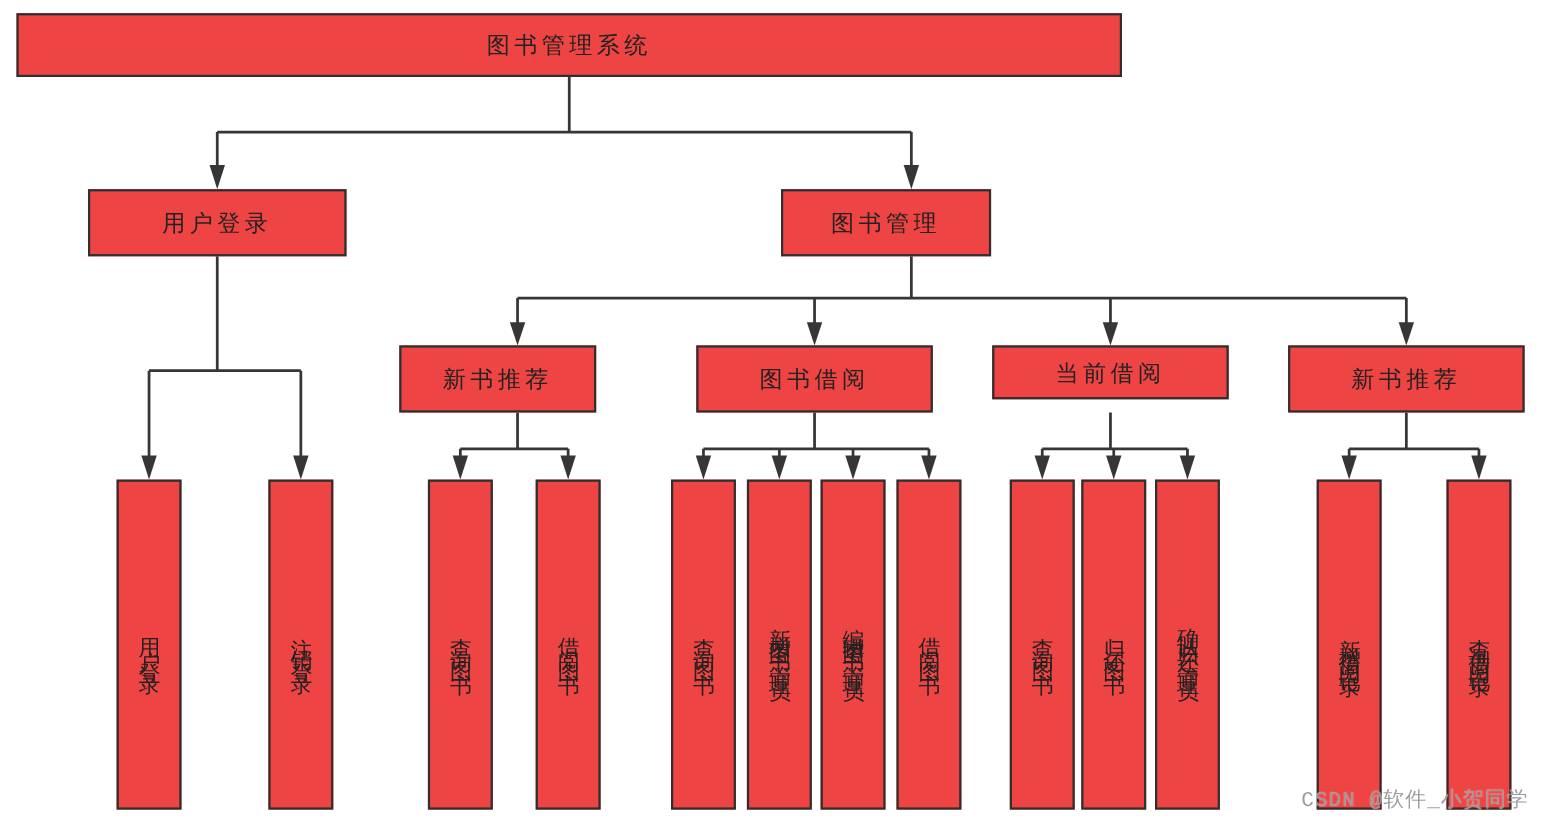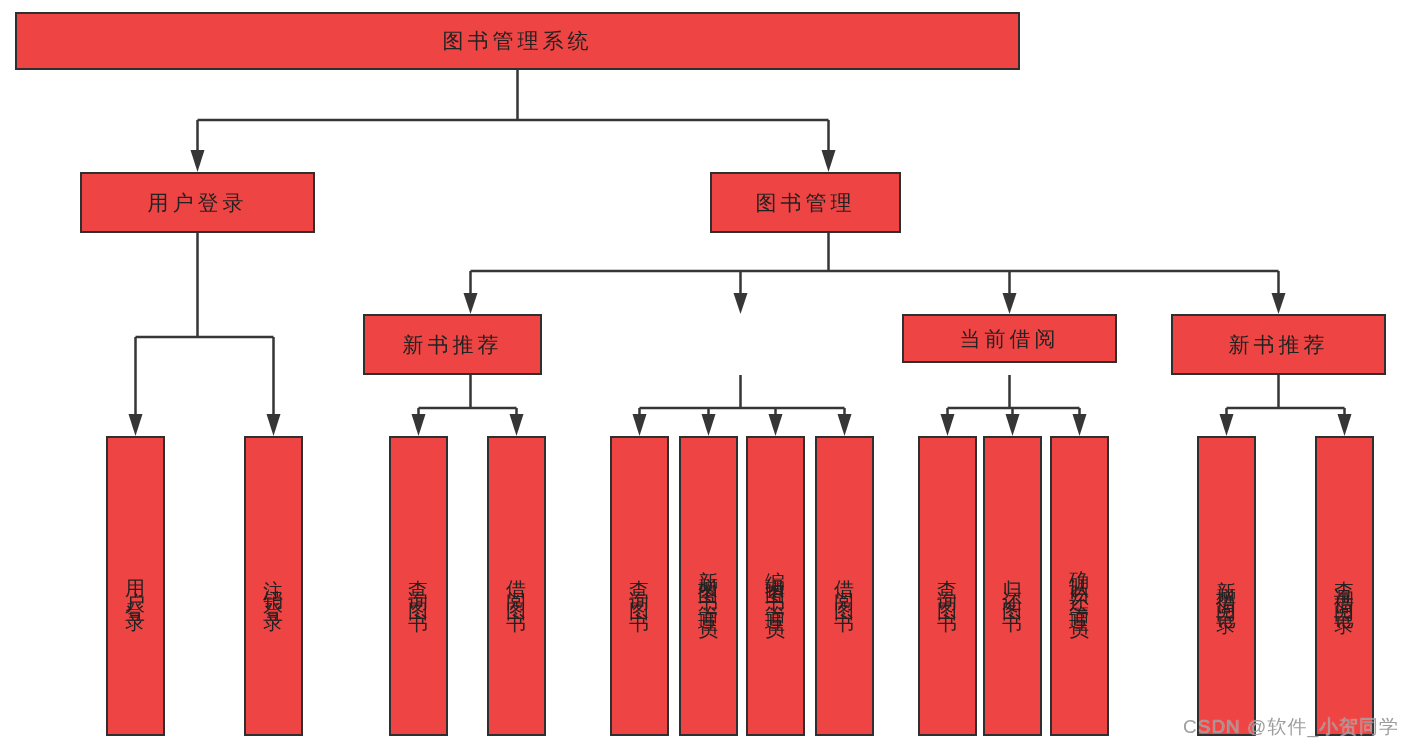--- a/index.html
+++ b/index.html
@@ -39,20 +39,21 @@
   }
   .vbox.long .vlbl{letter-spacing:7px;}
   .watermark{
     position:absolute;
     left:1183px;top:714px;
     font-size:19px;
     color:rgba(140,140,140,0.85);
     letter-spacing:1px;
     white-space:nowrap;
     text-shadow:0 0 1px rgba(255,255,255,0.8);
+    font-family:Liberation Mono, monospace;
   }
 </style>
 </head>
 <body>
 
 <div class="canvas">
 
   <svg class="wires" viewBox="0 0 1405 747" xmlns="http://www.w3.org/2000/svg">
     <g>
       <path d="M517.5 70 V120 M197.5 120 H828.5 M197.5 120 V152 M828.5 120 V152"></path>
@@ -103,20 +104,23 @@
   <div class="box hbox" style="left:80px;top:172px;width:235px;height:61px">
     <span class="lbl">用户登录</span>
   </div>
   <div class="box hbox" style="left:710px;top:172px;width:191px;height:61px">
     <span class="lbl">图书管理</span>
   </div>
 
   <div class="box hbox" style="left:363px;top:314px;width:179px;height:61px">
     <span class="lbl">新书推荐</span>
   </div>
+  <div class="box hbox" style="left:633px;top:314px;width:215px;height:61px">
+    <span class="lbl">图书借阅</span>
+  </div>
   <div class="box hbox" style="left:902px;top:314px;width:215px;height:49px">
     <span class="lbl">当前借阅</span>
   </div>
   <div class="box hbox" style="left:1171px;top:314px;width:215px;height:61px">
     <span class="lbl">新书推荐</span>
   </div>
 
   <div class="box vbox" style="left:106px;top:436px;width:59px;height:300px">
     <span class="vlbl">用户登录</span>
   </div>

